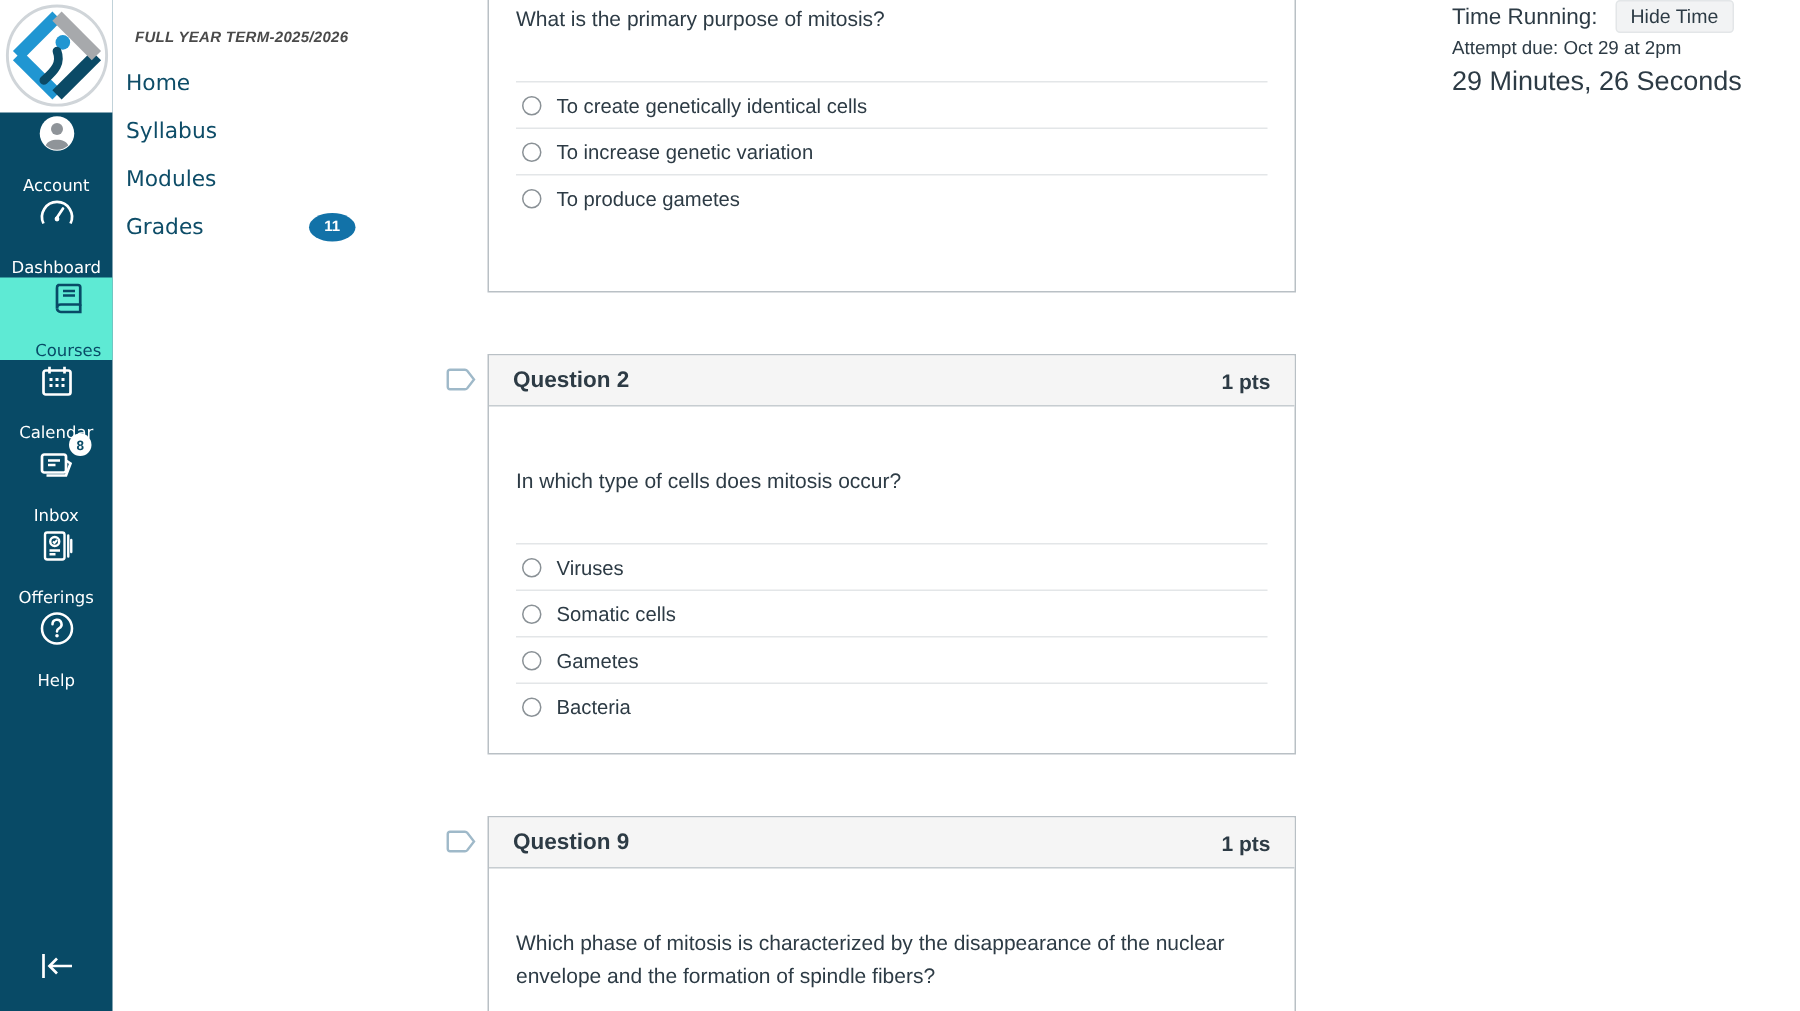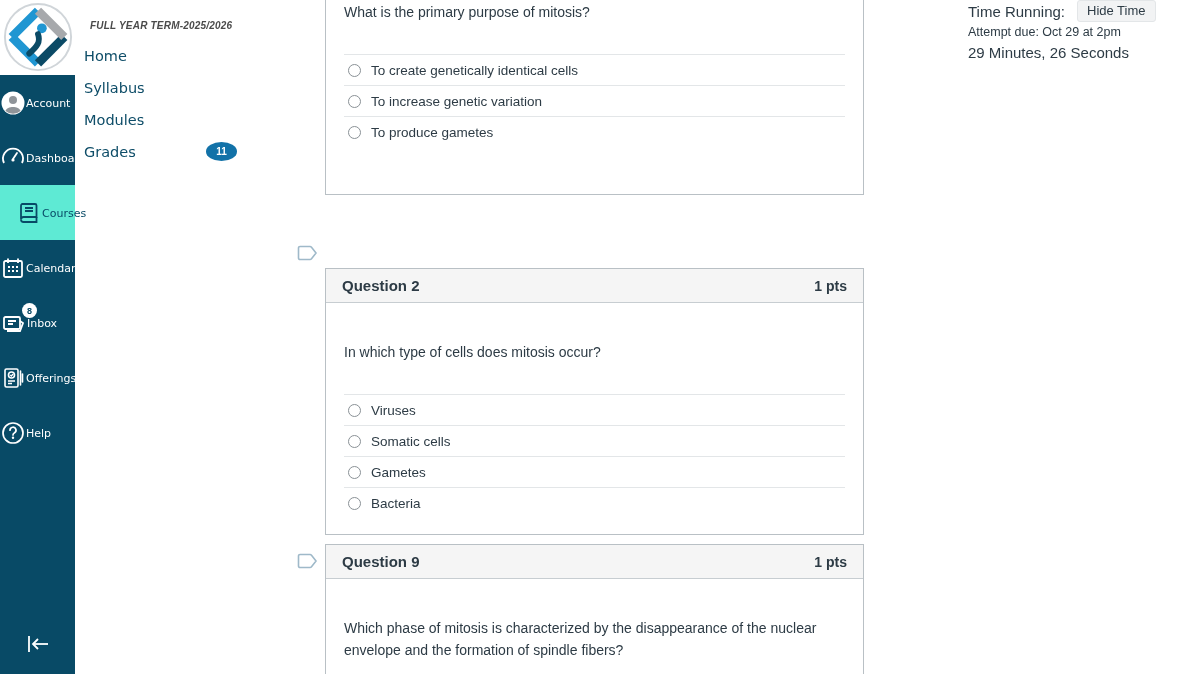--- a/index.html
+++ b/index.html
@@ -12,22 +12,22 @@
   
   .sidebar {
     position:absolute; left:0; top:0; width:75px; height:674px;
     background:#084a66; display:flex; flex-direction:column; align-items:stretch;
   }
   .logo-box {
     height:75px; background:#ffffff; display:flex;
     align-items:center; justify-content:center; flex:none;
   }
   .nav-item {
-    height:55px; flex:none; display:flex; flex-direction:row;
-    align-items:center; justify-content:flex-start; cursor:pointer;
+    height:55px; flex:none; display:flex; flex-direction:column;
+    align-items:center; justify-content:space-between; cursor:pointer;
     color:#ffffff; position:relative;
   }
   .nav-item.active { background:#5eead4; color:#084a66;padding-left:16px; }
   .nav-item .nav-icon { position:relative; height:27px; display:flex; align-items:center; justify-content:center; }
   .nav-item svg { display:block; }
   .nav-label { font-size:11px; margin-top:2px; font-family:"DejaVu Sans", sans-serif; }
   .badge-white {
     position:absolute; top:-6px; right:-10px; width:15px; height:15px;
     background:#ffffff; border-radius:50%; color:#084a66;
     font-size:9px; font-weight:bold; display:flex; align-items:center; justify-content:center;
@@ -91,21 +91,21 @@
   
   .timer { position:absolute; left:968px; top:0; width:220px; }
   .timer-row1 { display:flex; align-items:center; height:22px; }
   .timer-label { font-size:15px; color:#2d3b45; }
   .hide-time-btn {
     margin-left:12px; background:#f2f3f4; border:1px solid #e3e6e8; border-radius:3px;
     font-size:13px; color:#2d3b45; padding:2px 9px 3px; cursor:pointer;
     font-family:"Liberation Sans", sans-serif;
   }
   .attempt-due { font-size:12.5px; color:#2d3b45; margin-top:3px; }
-  .countdown { font-size:15px; color:#2d3b45; margin-top:5px; }
+  .countdown { font-size:18px; color:#2d3b45; margin-top:5px; }
 </style>
 </head>
 <body>
 
 <nav class="sidebar">
   <div class="logo-box">
     <svg width="72" height="72" viewBox="0 0 74 74">
       <circle cx="37" cy="36" r="34" fill="#ffffff" stroke="#d0d5d9" stroke-width="2"></circle>
       <path d="M37 9 L10 36" stroke="#2096d2" stroke-width="9" fill="none"></path>
       <path d="M10 36 L37 63" stroke="#2096d2" stroke-width="9" fill="none"></path>
@@ -243,21 +243,21 @@
         <span class="radio"></span>
         <span class="option-label">To produce gametes</span>
       </li>
     </ul>
   </div>
 </section>
 
 <svg class="flag" style="top:244px;" viewBox="0 0 22 19" fill="#ffffff" stroke="#9fb9c9" stroke-width="1.6">
   <path d="M3 2.5 H13 a2 2 0 0 1 1.5 .7 L19 9 l-4.5 5.8 a2 2 0 0 1 -1.5 .7 H3 a1.5 1.5 0 0 1 -1.5 -1.5 V4 a1.5 1.5 0 0 1 1.5 -1.5 Z"></path>
 </svg>
-<section class="q-card" style="top:236px; height:267px;margin-top:32px;">
+<section class="q-card" style="top:236px; height:267px;">
   <div class="q-header">
     <span class="q-title">Question 2</span>
     <span class="q-pts">1 pts</span>
   </div>
   <div class="q-body">
     <div class="q-text">In which type of cells does mitosis occur?</div>
     <ul class="options">
       <li class="option">
         <span class="radio"></span>
         <span class="option-label">Viruses</span>

